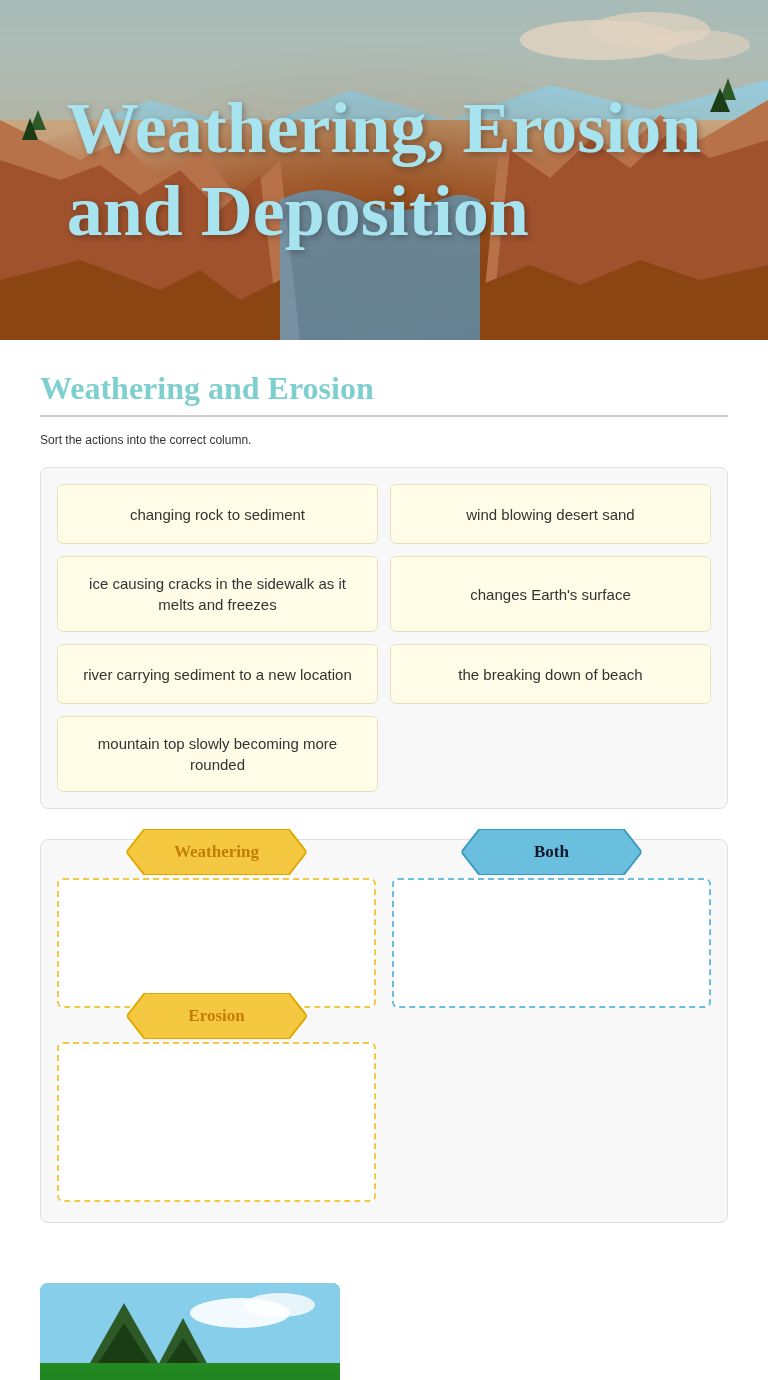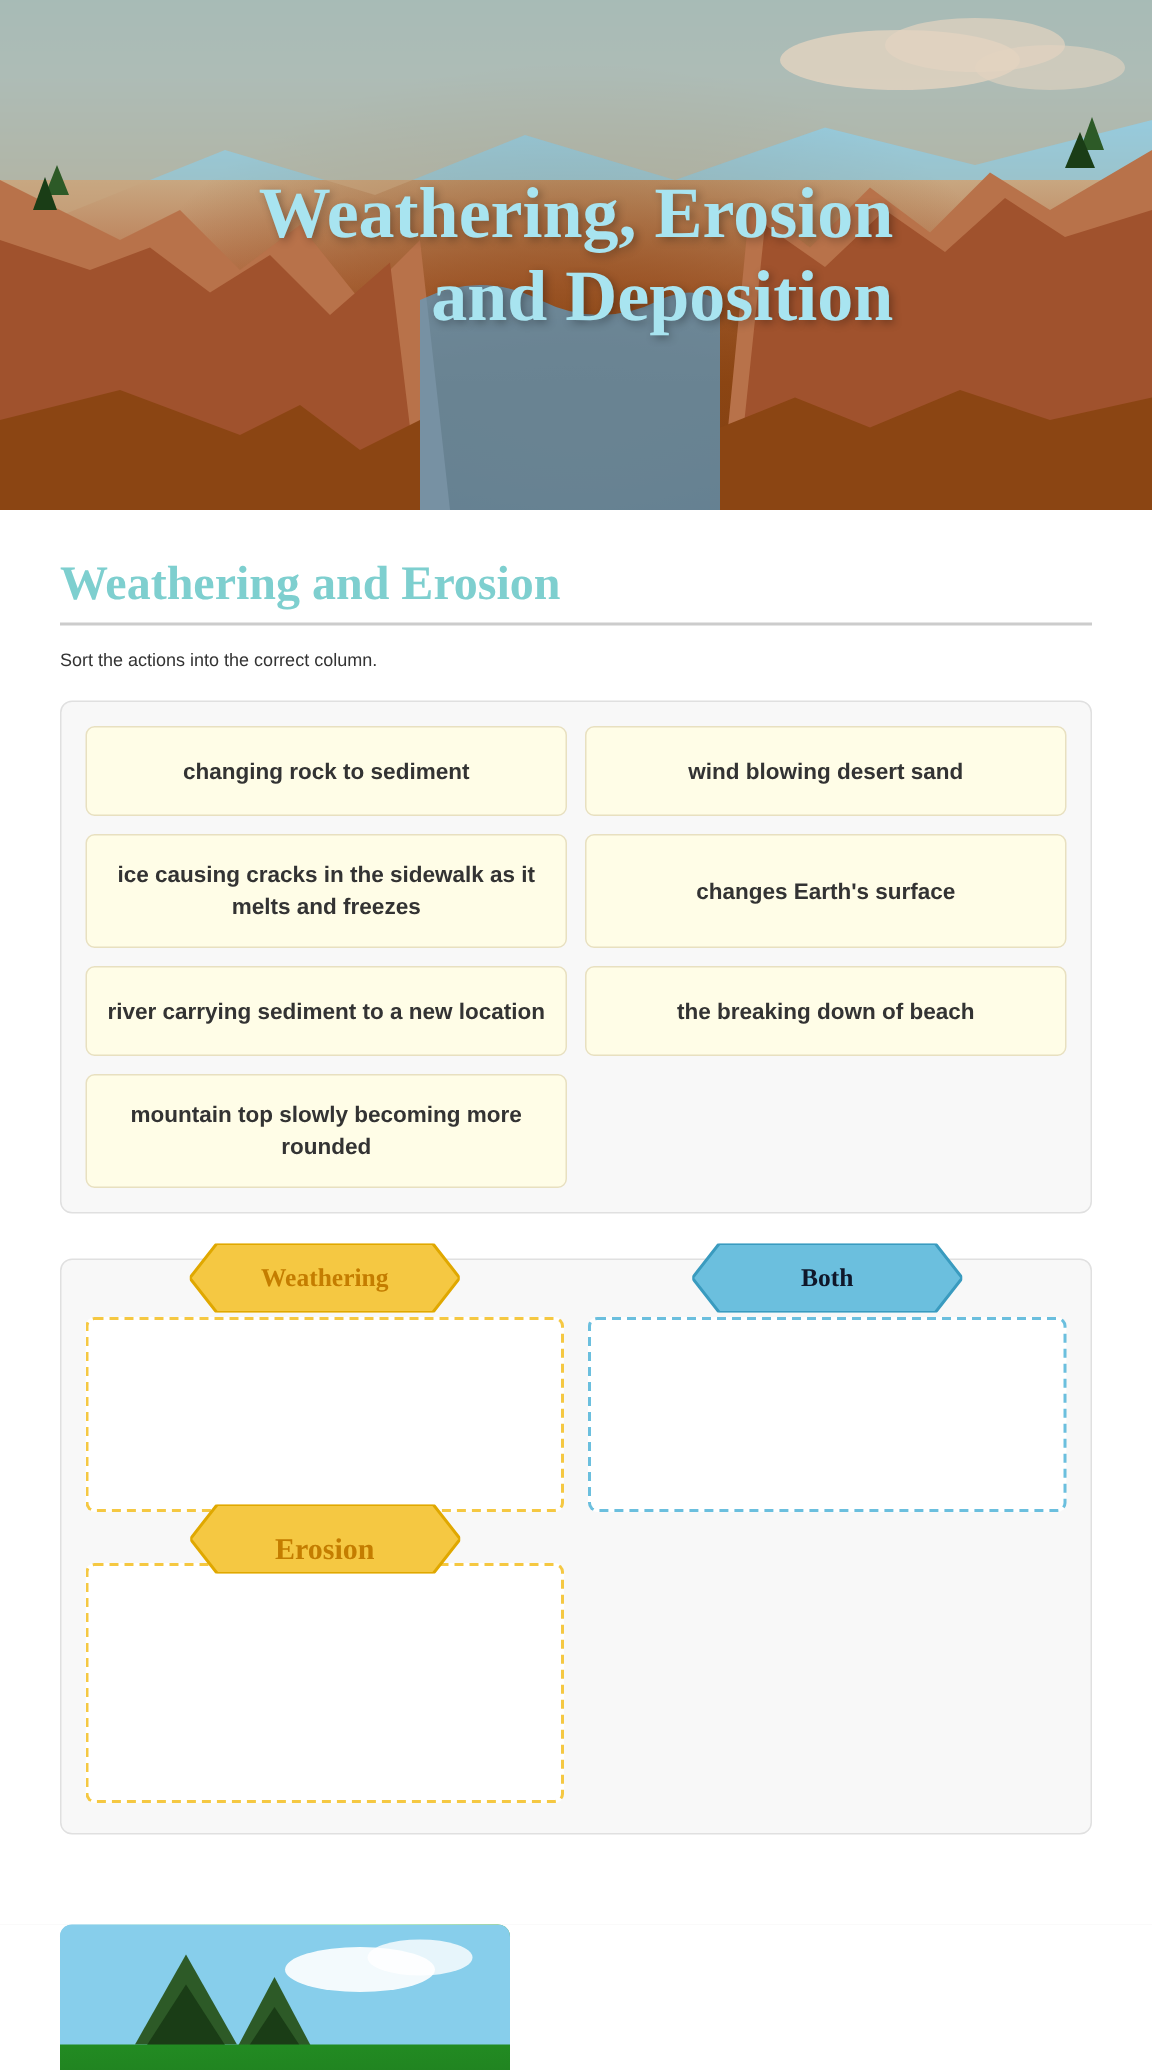--- a/index.html
+++ b/index.html
@@ -44,23 +44,23 @@
       position: absolute;
       bottom: 0;
       left: 0;
       width: 100%;
     }
 
     .hero-title {
       position: relative;
       z-index: 2;
       color: #a8e4f0;
-      font-size: 48px;
+      font-size: 72px;
       font-weight: bold;
-      text-align: right;
+      text-align: left;
       line-height: 1.15;
       font-family: 'Comic Sans MS', 'Chalkboard SE', cursive;
       text-shadow: 2px 2px 6px rgba(0,0,0,0.3);
       padding: 20px;
     }
 
     
     .main-content {
       background: #fff;
       padding: 30px 40px;
@@ -85,21 +85,20 @@
     
     .cards-container {
       border: 1px solid #e0e0e0;
       background: #f8f8f8;
       border-radius: 8px;
       padding: 16px;
       display: grid;
       grid-template-columns: 1fr 1fr;
       gap: 12px;
       margin-bottom: 30px;
-      font-weight: bold;
     }
 
     .card {
       background: #fffde7;
       border: 1px solid #e8e0c0;
       border-radius: 6px;
       padding: 16px 12px;
       text-align: center;
       font-size: 15px;
       color: #333;
@@ -288,21 +287,21 @@
 
       <div style="display:flex;gap:16px;">
 
         <div class="dropzone-wrapper" style="flex:0 0 calc(50% - 8px);">
           <div class="dropzone-banner">
             <div class="banner-shape">
               <svg width="180" height="46" viewBox="0 0 180 46" style="position:absolute;left:50%;transform:translateX(-50%);">
                 <polygon points="0,23 18,0 162,0 180,23 162,46 18,46" fill="#f5c842"></polygon>
                 <polygon points="0,23 18,0 162,0 180,23 162,46 18,46" fill="none" stroke="#e0a800" stroke-width="2"></polygon>
               </svg>
-              <span style="position:relative;z-index:1;font-family:'Comic Sans MS',cursive;color:#c47d00;font-size:20px;font-weight:bold;padding:0 30px;margin-top:16px;">Erosion</span>
+              <span style="position:relative;z-index:1;font-family:'Comic Sans MS',cursive;color:#c47d00;font-size:17px;font-weight:bold;padding:0 30px;">Erosion</span>
             </div>
           </div>
           <div class="dropzone-box-orange" style="min-height:160px;"></div>
         </div>
 
         <div style="flex:0 0 calc(50% - 8px);"></div>
 
       </div>
 
     </div>

